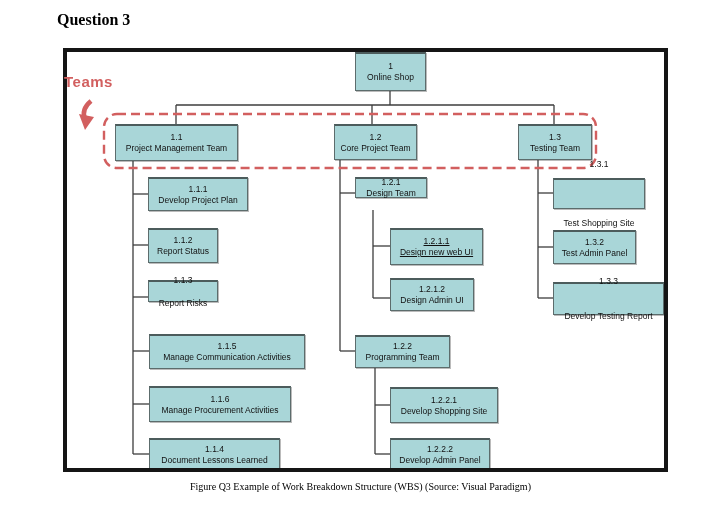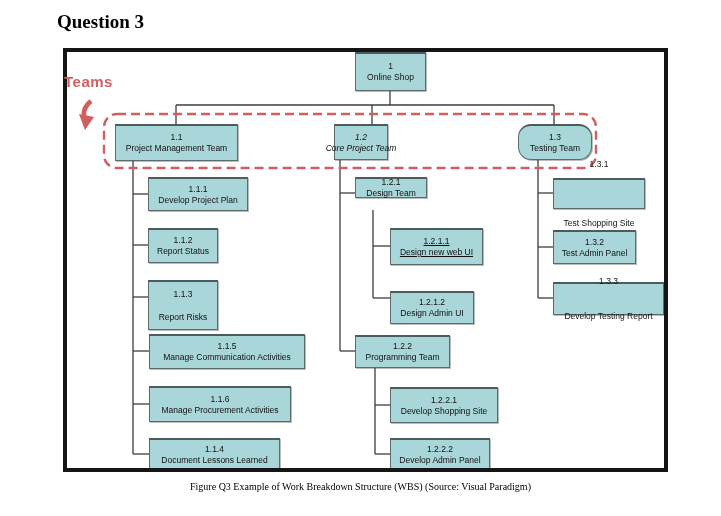--- a/index.html
+++ b/index.html
@@ -2,21 +2,21 @@
 <html style="--node-fill: #a9d6d8; --node-border: #5c6c6c; --frame: #151515; --annotation-red: #d25f5f;"><head>
 <meta charset="utf-8">
 <style>
   html,body{margin:0;padding:0;}
   body{
     width:721px;height:516px;position:relative;background:#ffffff;
     font-family:"Liberation Sans",sans-serif;overflow:hidden;
   }
   #question-heading{
     position:absolute;left:57px;top:11px;
-    font-family:"Liberation Serif",serif;font-size:19px;font-weight:bold;color:#000;
+    font-family:"Liberation Serif",serif;font-size:16px;font-weight:bold;color:#000;
   }
   #diagram-frame{
     position:absolute;left:63px;top:48px;width:597px;height:416px;
     border:4px solid var(--frame,#151515);z-index:5;pointer-events:none;background:transparent;
   }
   #diagram-svg{position:absolute;left:0;top:0;z-index:1;}
   #node-layer .node{
     position:absolute;z-index:2;box-sizing:border-box;
     background:var(--node-fill,#a9d6d8);
     border:1px solid var(--node-border,#5c6c6c);
@@ -81,37 +81,37 @@
 
 <div id="node-layer">
     <div class="node" style="left: 355px; top: 52px; width: 71px; height: 39px;">
       <div>1</div>
       <div>Online Shop</div>
     </div>
     <div class="node" style="left: 115px; top: 124px; width: 123px; height: 37px;">
       <div>1.1</div>
       <div>Project Management Team</div>
     </div>
-    <div class="node" style="left: 334px; top: 124px; width: 54px; height: 36px; font-style: italic;">
+    <div class="node" style="left: 334px; top: 124px; width: 83px; height: 36px;">
       <div>1.2</div>
       <div>Core Project Team</div>
     </div>
-    <div class="node" style="left: 518px; top: 124px; width: 74px; height: 36px; border-radius: 13px;">
+    <div class="node" style="left: 518px; top: 124px; width: 74px; height: 36px;">
       <div>1.3</div>
       <div>Testing Team</div>
     </div>
     <div class="node" style="left: 148px; top: 177px; width: 100px; height: 34px; text-align: center;">
       <div>1.1.1</div>
       <div>Develop Project Plan</div>
     </div>
     <div class="node" style="left: 148px; top: 228px; width: 70px; height: 35px;">
       <div>1.1.2</div>
       <div>Report Status</div>
     </div>
-    <div class="node" style="left: 148px; top: 280px; width: 70px; height: 50px; gap: 12px;">
+    <div class="node" style="left: 148px; top: 280px; width: 70px; height: 22px; gap: 12px;">
       <div>1.1.3</div>
       <div>Report Risks</div>
     </div>
     <div class="node" style="left: 149px; top: 334px; width: 156px; height: 35px;">
       <div>1.1.5</div>
       <div>Manage Communication Activities</div>
     </div>
     <div class="node" style="left: 149px; top: 386px; width: 142px; height: 36px;">
       <div>1.1.6</div>
       <div>Manage Procurement Activities</div>
@@ -121,21 +121,21 @@
       <div>Document Lessons Learned</div>
     </div>
     <div class="node" style="left: 355px; top: 177px; width: 72px; height: 21px;">
       <div>1.2.1</div>
       <div>Design Team</div>
     </div>
     <div class="node" style="left: 390px; top: 228px; width: 93px; height: 37px; text-decoration: underline;">
       <div>1.2.1.1</div>
       <div>Design new web UI</div>
     </div>
-    <div class="node" style="left: 390px; top: 291px; width: 84px; height: 33px;">
+    <div class="node" style="left: 390px; top: 278px; width: 84px; height: 33px;">
       <div>1.2.1.2</div>
       <div>Design Admin UI</div>
     </div>
     <div class="node" style="left: 355px; top: 335px; width: 95px; height: 33px;">
       <div>1.2.2</div>
       <div>Programming Team</div>
     </div>
     <div class="node" style="left: 390px; top: 387px; width: 108px; height: 36px;">
       <div>1.2.2.1</div>
       <div>Develop Shopping Site</div>

